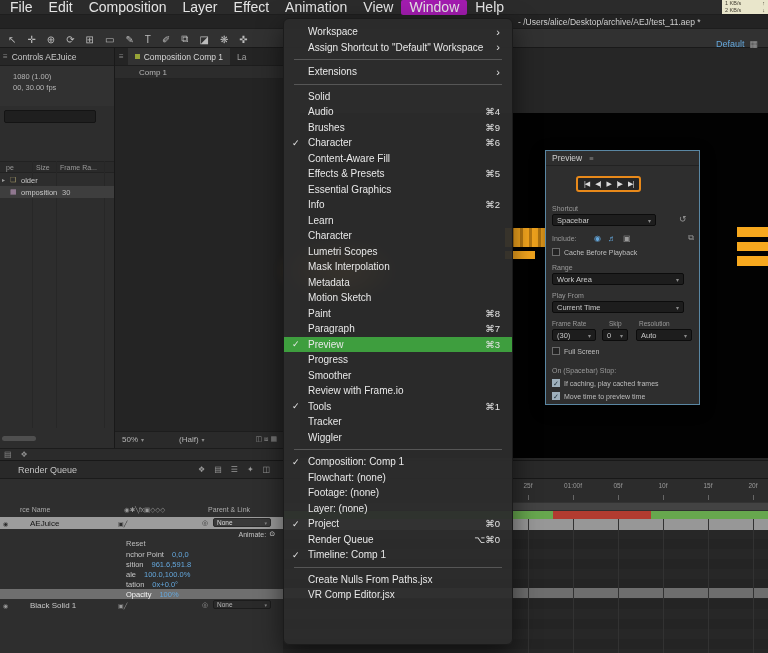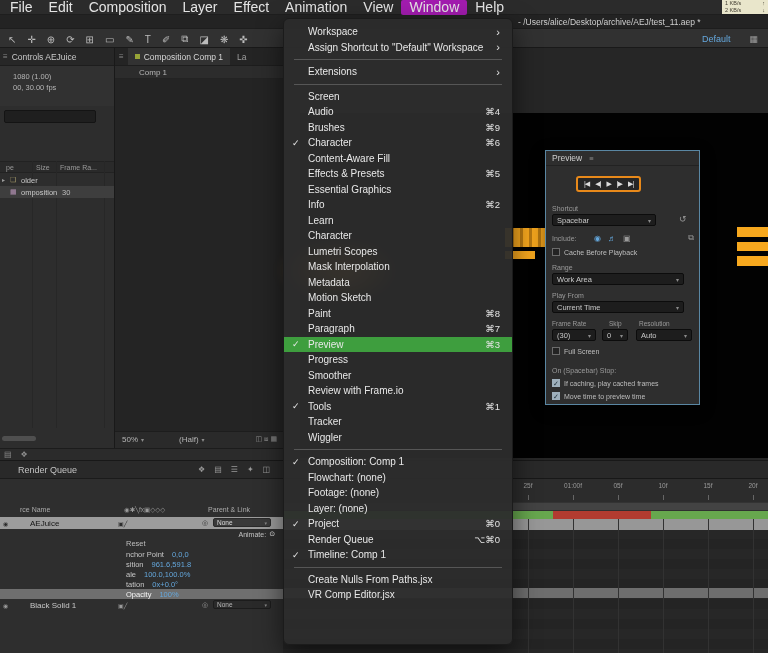--- a/index.html
+++ b/index.html
@@ -15,21 +15,21 @@
   .titlebar{position:absolute;left:0;top:15px;width:100%;height:13px;background:#232323;z-index:2}
   .tb-path{position:absolute;left:518px;top:2px;font-size:8.5px;color:#cfcfcf;white-space:nowrap}
   .netbox{position:absolute;right:0;top:0;width:46px;height:14px;background:#e9e6cb;color:#3f3b2f;
           font-size:5.5px;line-height:7px;padding:0 3px;box-sizing:border-box;z-index:7}
   .net-row{display:flex;justify-content:space-between;align-items:center;height:7px}
   
   .toolbar{position:absolute;left:0;top:28px;width:100%;height:20px;background:#313131;
            border-top:1px solid #1d1d1d;border-bottom:1px solid #191919;box-sizing:border-box;z-index:2}
   .tools{position:absolute;left:8px;top:0;height:20px;display:flex;align-items:center;gap:11px}
   .tool{font-size:10px;color:#bcbcbc}
-  .workspace{position:absolute;right:10px;top:0;height:20px;display:flex;align-items:center;gap:19px}
+  .workspace{position:absolute;right:10px;top:0;height:20px;display:flex;align-items:flex-end;gap:5px}
   .ws-label{font-size:9px;color:var(--accent-blue)}
   .ws-icon{font-size:9px;color:#9a9a9a}
   
   .left-panel{position:absolute;left:0;top:48px;width:115px;height:400px;background:#2d2d2d;
               border-right:1px solid #191919;box-sizing:border-box}
   .lp-tab{position:absolute;left:0;top:0;width:100%;height:18px;background:#272727;display:flex;
           align-items:center;gap:4px;padding-left:3px;box-sizing:border-box;border-bottom:1px solid #1d1d1d}
   .lp-tab .pm{font-size:8px;color:#8a8a8a}
   .lp-tab .lbl{font-size:8.5px;color:#c9c9c9;white-space:nowrap}
   .lp-info{position:absolute;left:0;top:18px;width:100%;height:40px;background:#313131;
@@ -498,21 +498,21 @@
       </div>
       <div class="menu-sep"></div>
       <div class="menu-item">
         <div class="chk"></div>
         <div class="lbl">Extensions</div>
         <div class="rt sub">›</div>
       </div>
       <div class="menu-sep"></div>
       <div class="menu-item">
         <div class="chk"></div>
-        <div class="lbl">Screen</div>
+        <div class="lbl">Solid</div>
         <div class="rt"></div>
       </div>
       <div class="menu-item">
         <div class="chk"></div>
         <div class="lbl">Audio</div>
         <div class="rt">⌘4</div>
       </div>
       <div class="menu-item">
         <div class="chk"></div>
         <div class="lbl">Brushes</div>

